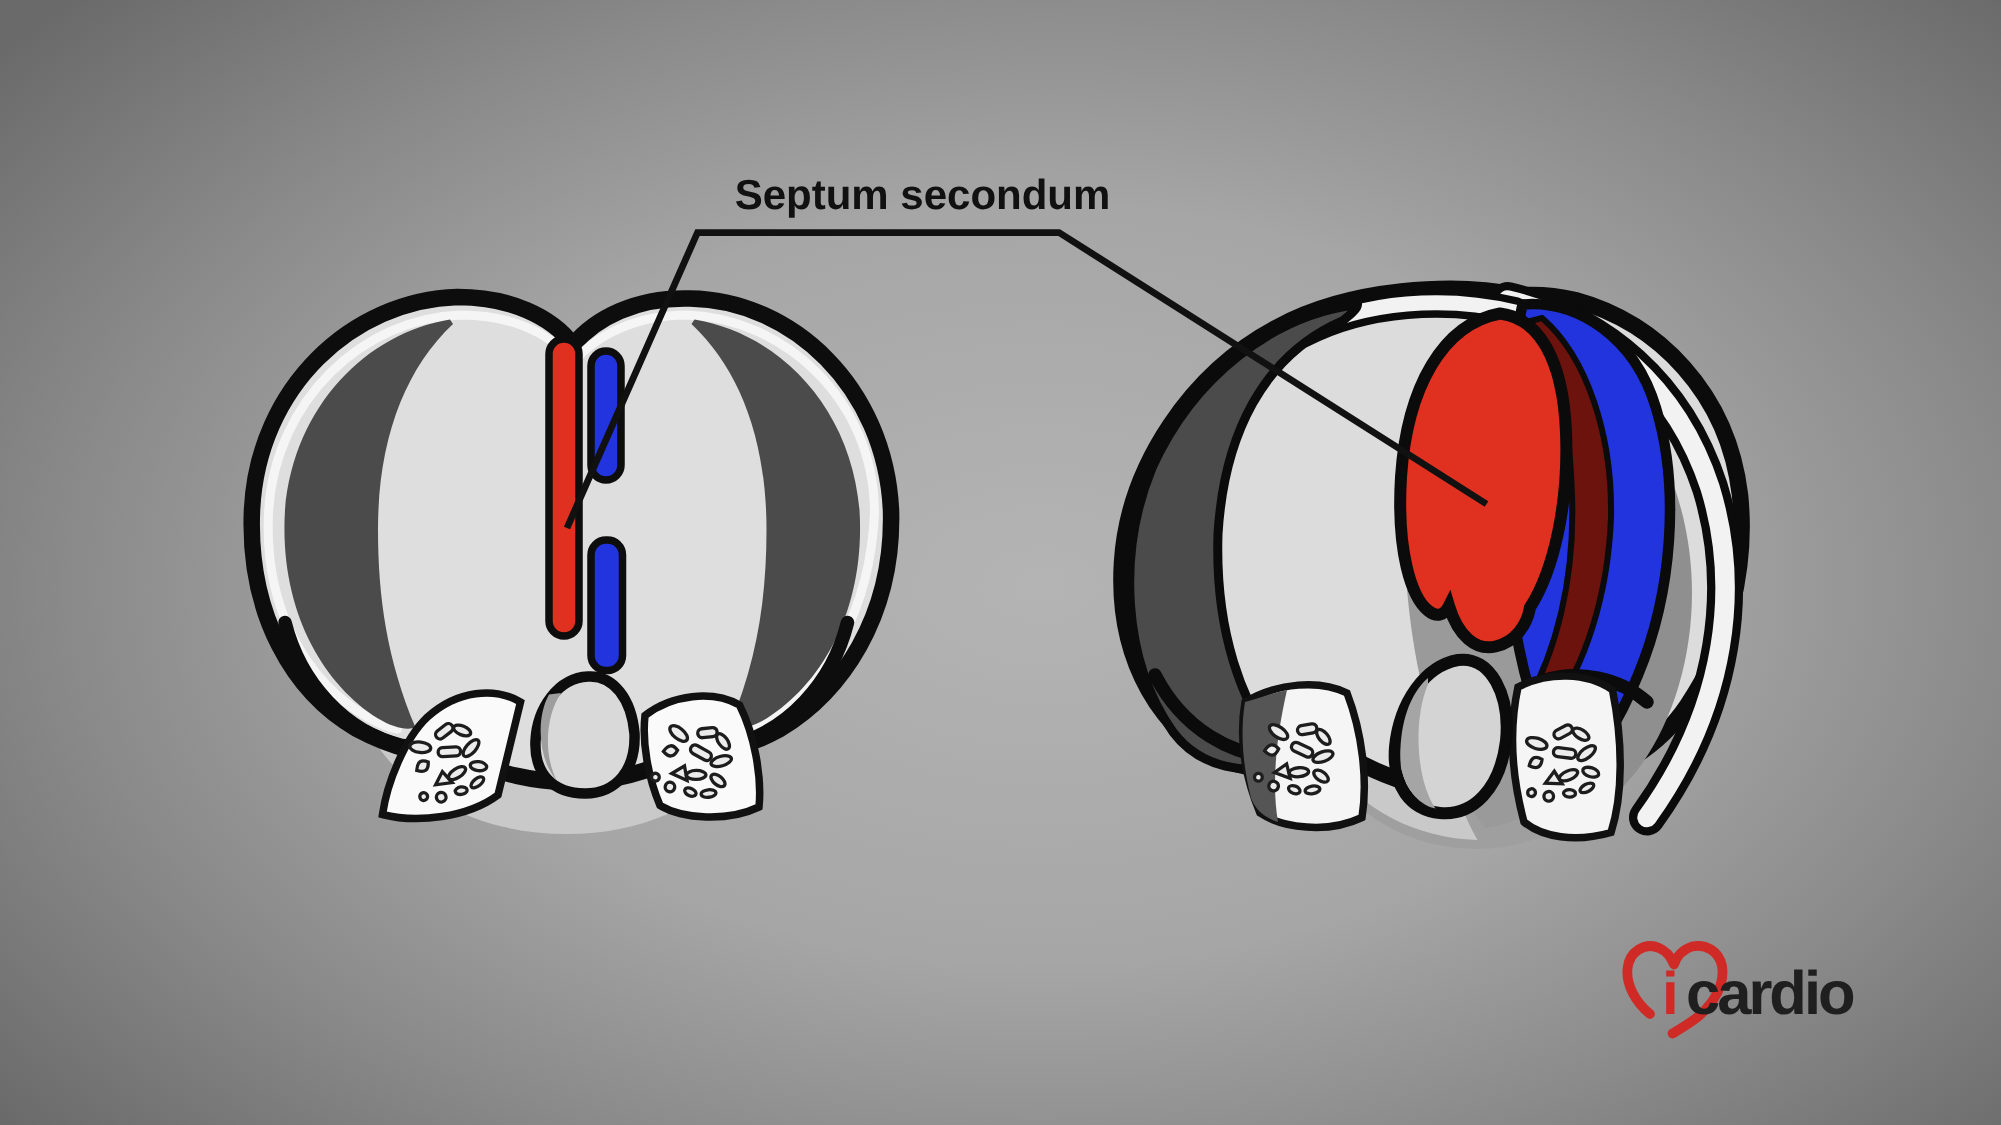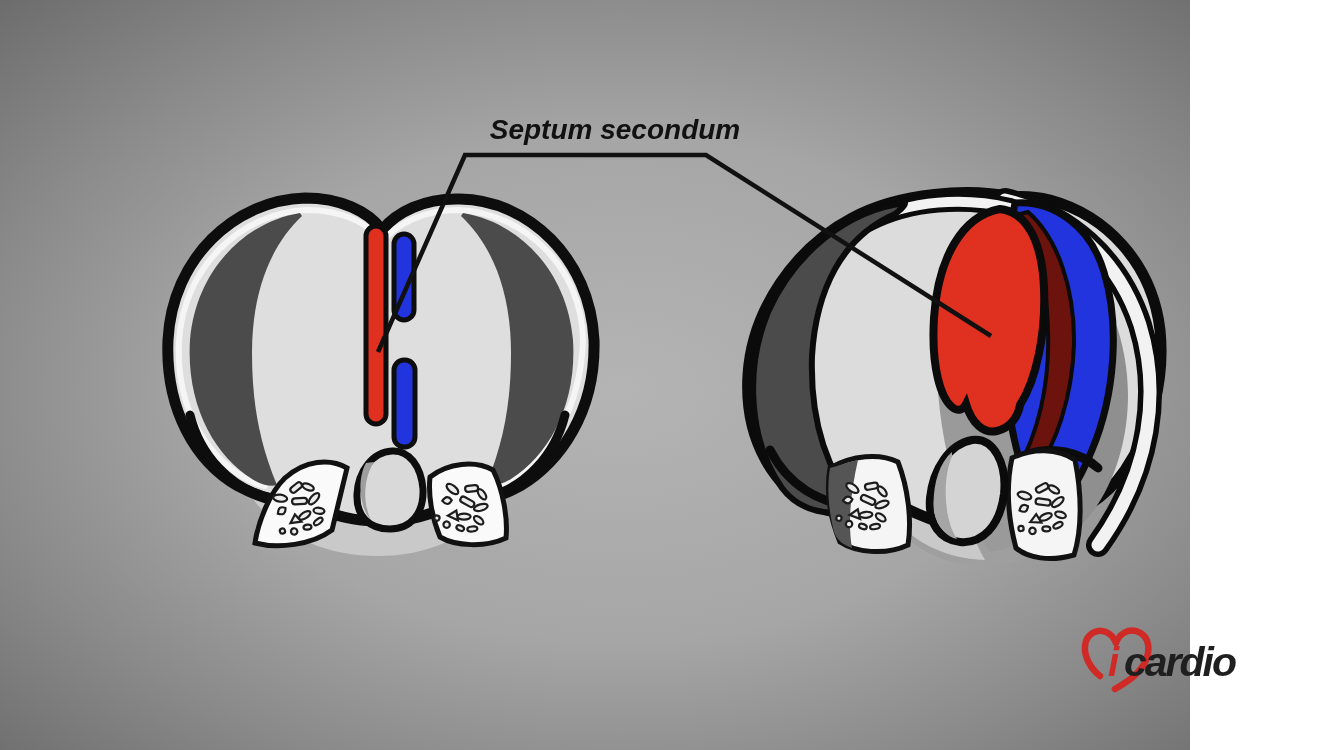--- a/index.html
+++ b/index.html
@@ -1,23 +1,22 @@
 <!DOCTYPE html>
 <html><head>
 <meta charset="utf-8">
 <style>
   html,body{margin:0;padding:0;}
   body{
     width:1334px;height:750px;overflow:hidden;
     font-family:"Liberation Sans","DejaVu Sans",sans-serif;
   }
   .stage{
-    position:relative;width:1190px;height:750px;
+    position:relative;width:1334px;height:750px;
     background:radial-gradient(ellipse 900px 560px at 52% 52%, #b4b4b4 0%, #a6a6a6 45%, #8a8a8a 72%, #6a6a6a 100%);
-    font-style:italic;
   }
   svg{position:absolute;left:0;top:0;}
   .title-text{font-weight:bold;font-size:28px;letter-spacing:0px;}
   .logo-word{font-weight:bold;font-size:41px;letter-spacing:-2px;}
   .logo-i{font-weight:bold;font-size:40px;}
 </style>
 </head>
 <body>
 
 <div class="stage">

